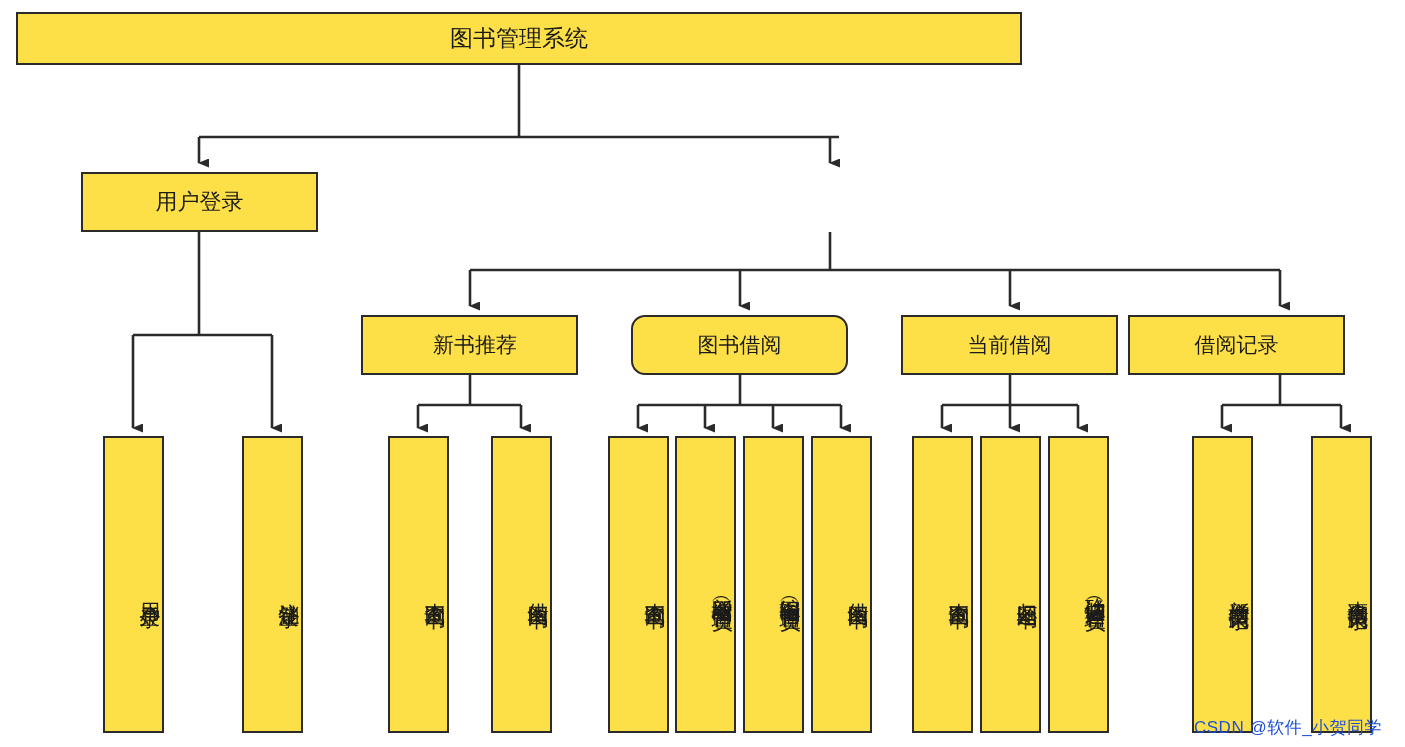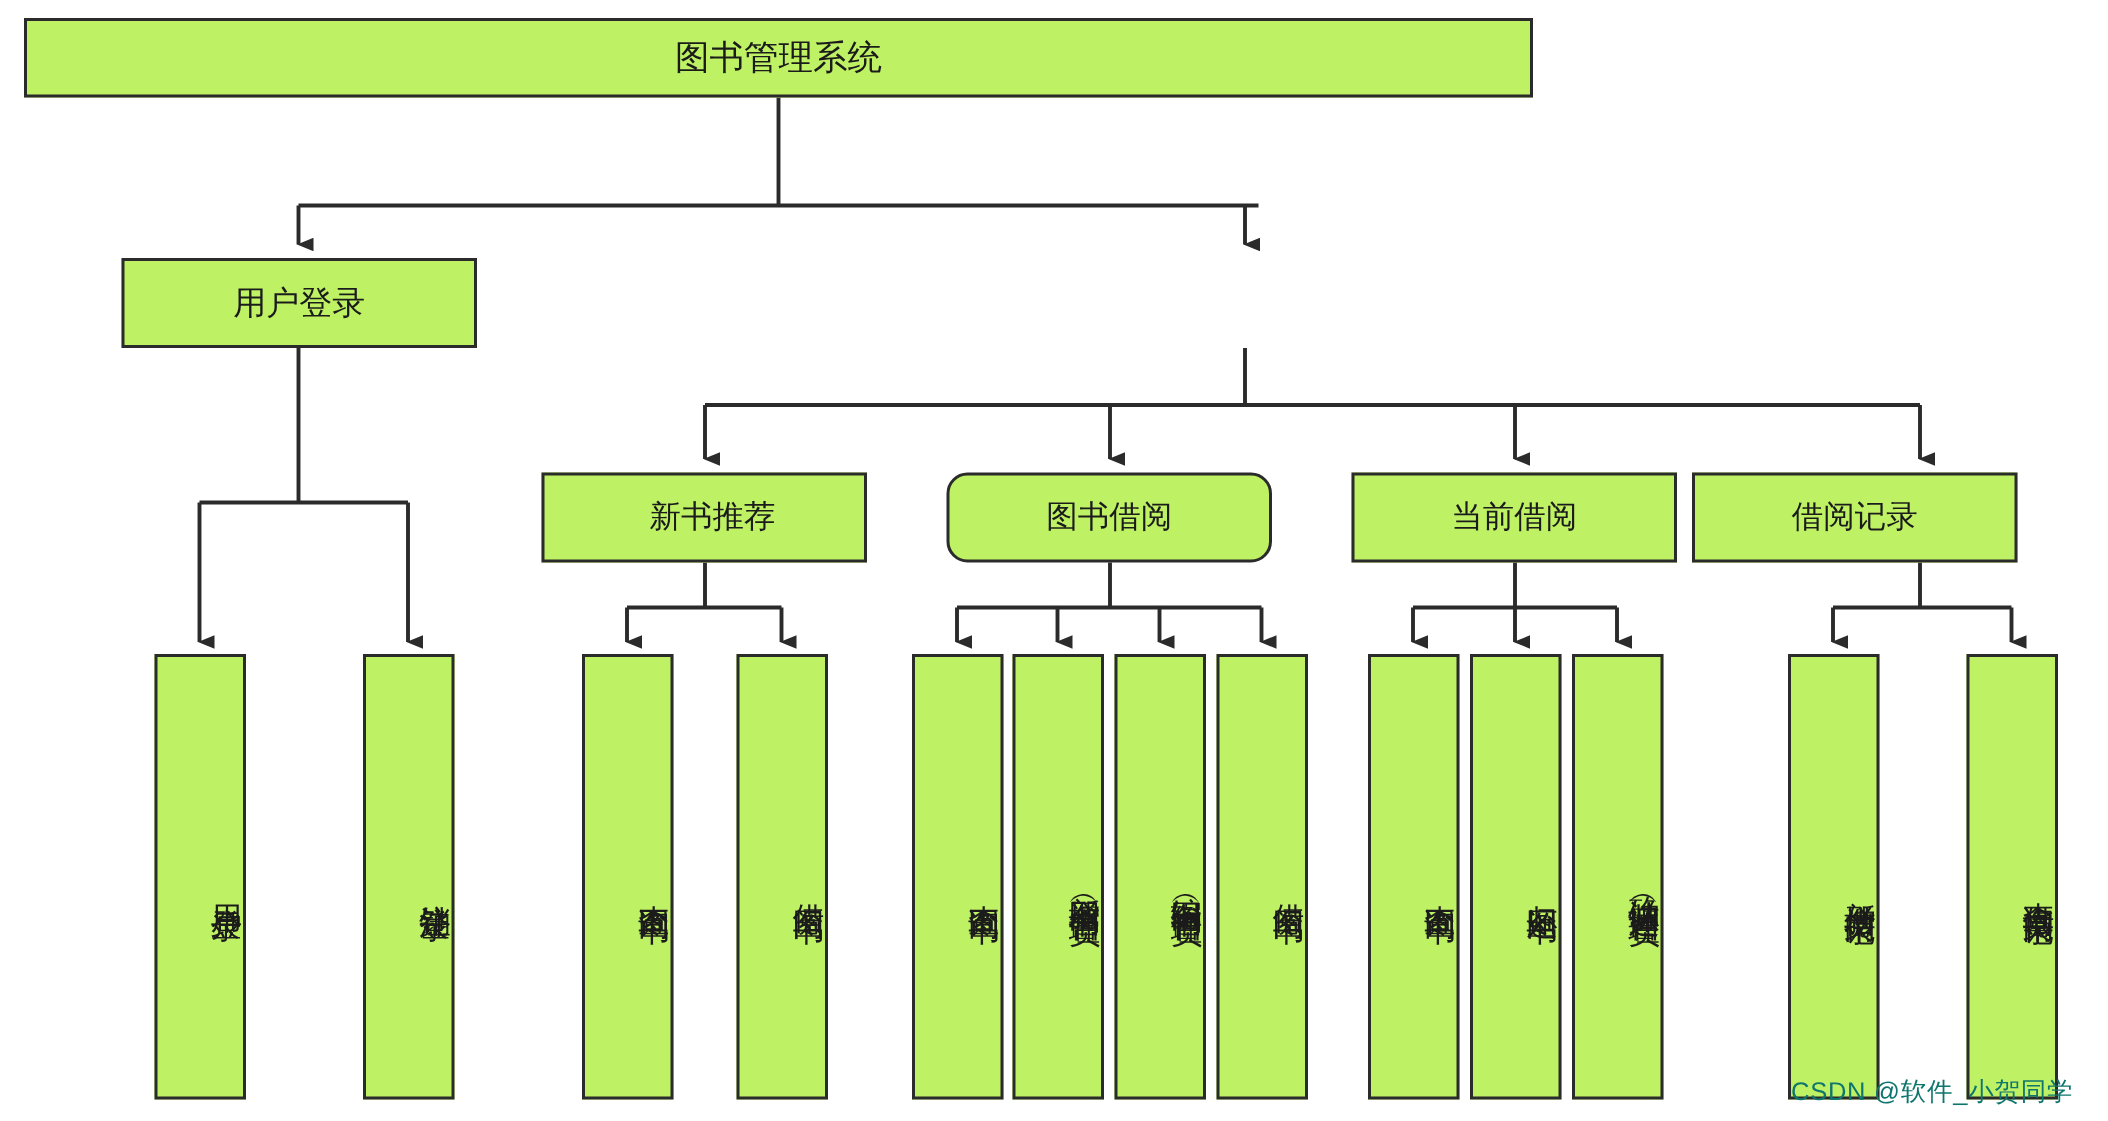--- a/index.html
+++ b/index.html
@@ -23,21 +23,21 @@
     left: 0;
     top: 0;
     width: 1405px;
     height: 747px;
     pointer-events: none;
   }
   .node {
     position: absolute;
     box-sizing: border-box;
     border: 2px solid #2b2b2b;
-    background: #bef264;
+    background: #fde047;
     display: flex;
     align-items: center;
     justify-content: center;
     color: #1b1b1b;
     text-align: center;
     line-height: 1.18;
   }
   .node.root {
     font-size: 23px;
   }
@@ -54,21 +54,21 @@
     align-items: flex-start;
     justify-content: center;
     padding-top: 10px;
     letter-spacing: 2px;
   }
   .node.leaf .leaf-text {
     display: block;
   }
   .watermark {
     position: absolute;
-    color: #0f766e;
+    color: #1d4ed8;
     font-size: 17px;
     letter-spacing: 0.5px;
     white-space: nowrap;
     user-select: none;
   }
 </style>
 </head>
 <body>
 
 <div id="diagram-root">

